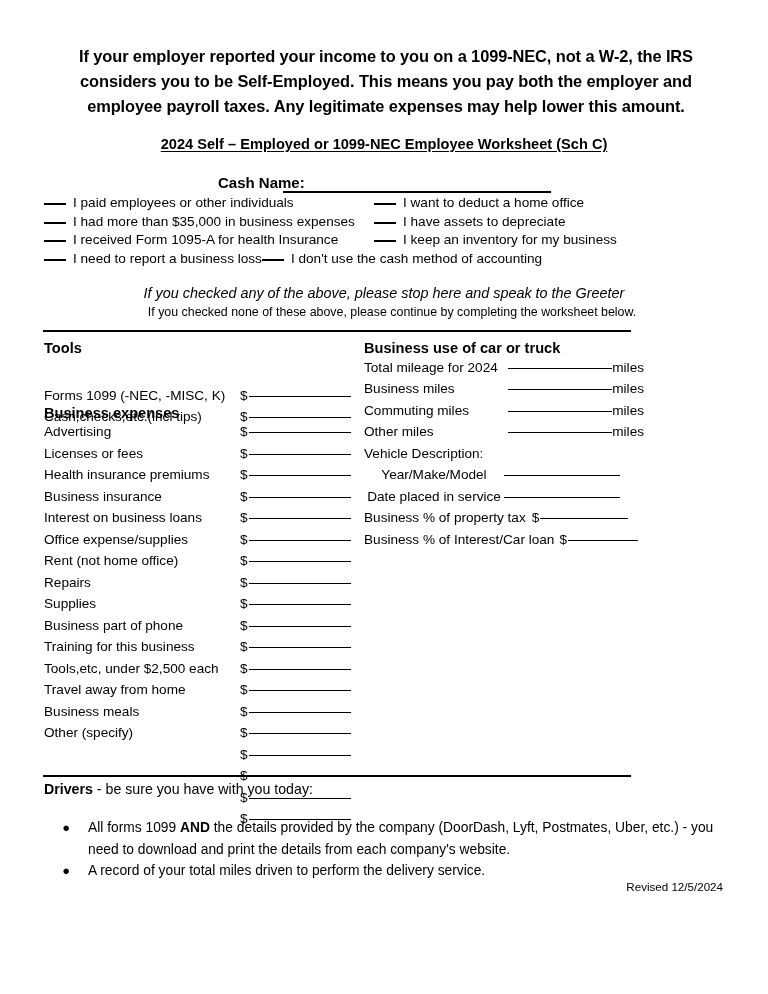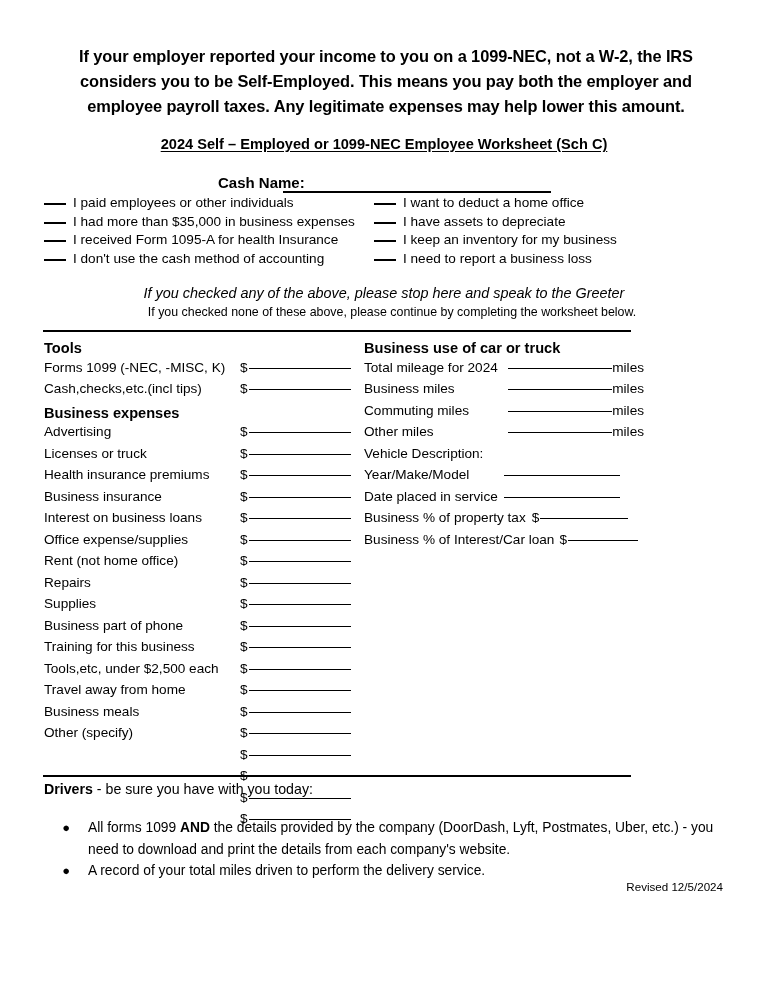--- a/index.html
+++ b/index.html
@@ -150,21 +150,21 @@
   }
 
   .line-row {
     display: flex;
     align-items: baseline;
     height: 21.5px;
     font-size: 13.6px;
     white-space: nowrap;
   }
   .lbl { flex: 0 0 auto; }
-  .lbl-w1 { width: 196px; }   
+  .lbl-w1 { width: 196px; margin-top: 28px; }   
   .lbl-w2 { width: 196px; }   
 
   .money {
     display: flex;
     align-items: baseline;
   }
   .money .sign { margin-right: 1px; }
   .blank {
     display: inline-block;
     border-bottom: 1.6px solid #000;
@@ -188,21 +188,21 @@
   .mile-spacer { flex: 1 1 auto; }
   .mile-unit { margin-left: 0px; }
 
   .veh-row {
     display: flex;
     align-items: baseline;
     height: 21.5px;
     font-size: 13.6px;
     white-space: nowrap;
   }
-  .veh-lbl { width: 140px; flex: 0 0 auto; }
+  .veh-lbl { width: 140px; flex: 0 0 auto; text-align: center; }
 
   
   .drivers-head {
     position: absolute;
     left: 44px;
     top: 781px;
     font-size: 14.2px;
     white-space: nowrap;
   }
   .drivers-head b { font-weight: bold; }
@@ -278,27 +278,27 @@
       <div class="check-cell left">
         <span class="check-blank"></span>
         <span>I received Form 1095-A for health Insurance</span>
       </div>
       <div class="check-cell">
         <span class="check-blank"></span>
         <span>I keep an inventory for my business</span>
       </div>
     </div>
     <div class="check-row">
+      <div class="check-cell">
+        <span class="check-blank"></span>
+        <span>I need to report a business loss</span>
+      </div>
       <div class="check-cell left">
         <span class="check-blank"></span>
         <span>I don't use the cash method of accounting</span>
-      </div>
-      <div class="check-cell">
-        <span class="check-blank"></span>
-        <span>I need to report a business loss</span>
       </div>
     </div>
   </div>
 
   <div class="note-strong">If you checked any of the above, please stop here and speak to the Greeter</div>
   <div class="note-small">If you checked none of these above, please continue by completing the worksheet below.</div>
 
   <div class="rule rule-top"></div>
   <div class="rule rule-bottom"></div>
 
@@ -323,21 +323,21 @@
     <div class="sec-head">Business expenses</div>
 
     <div class="line-row">
       <span class="lbl lbl-w2">Advertising</span>
       <span class="money">
         <span class="sign">$</span>
         <span class="blank blank-100"></span>
       </span>
     </div>
     <div class="line-row">
-      <span class="lbl lbl-w2">Licenses or truck</span>
+      <span class="lbl lbl-w2">Licenses or fees</span>
       <span class="money">
         <span class="sign">$</span>
         <span class="blank blank-100"></span>
       </span>
     </div>
     <div class="line-row">
       <span class="lbl lbl-w2">Health insurance premiums</span>
       <span class="money">
         <span class="sign">$</span>
         <span class="blank blank-100"></span>

